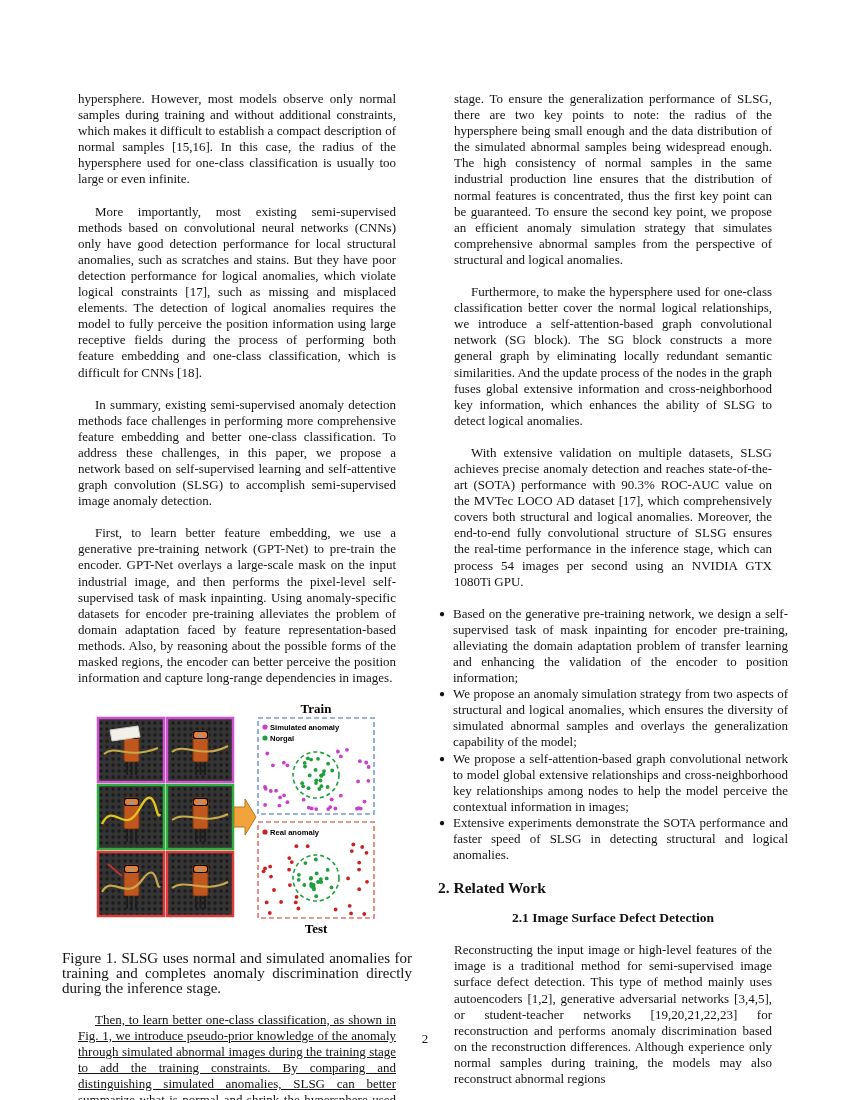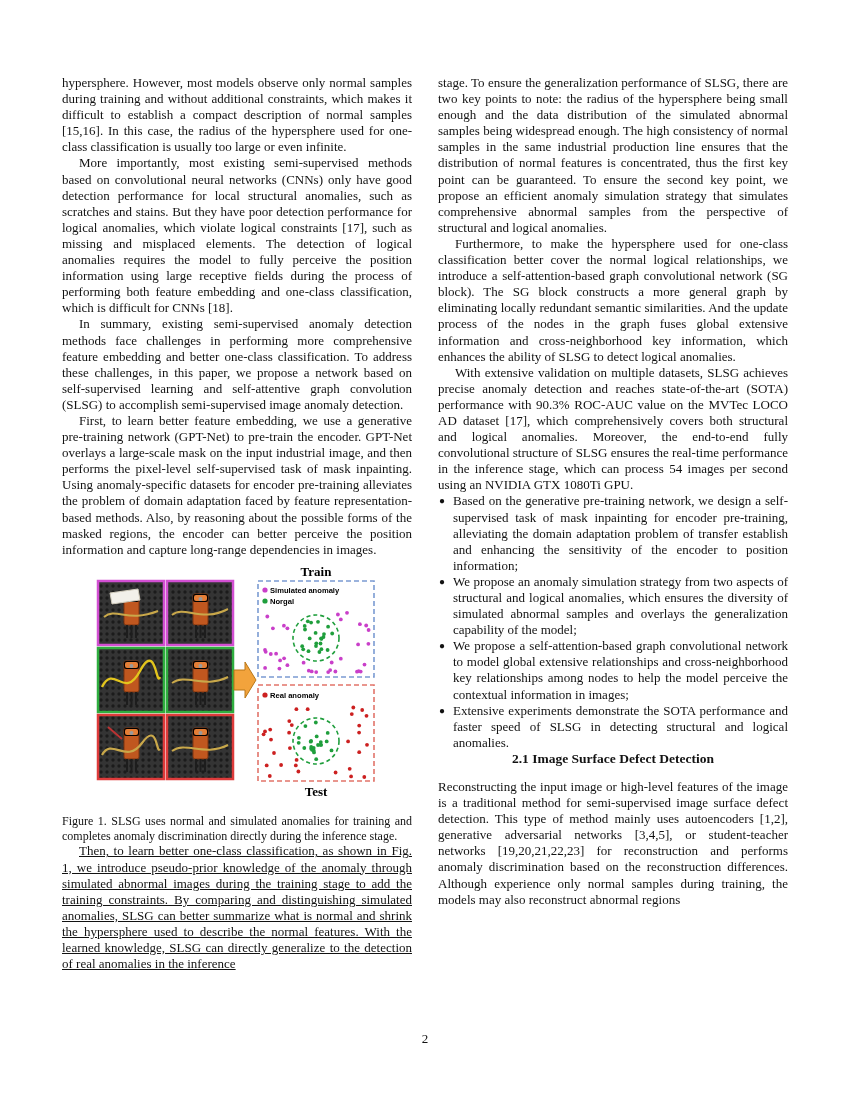--- a/index.html
+++ b/index.html
@@ -15,26 +15,26 @@
     display:flex;
     gap:26px;
     padding:75px 62px 0 62px;
   }
   .col{
     width:350px;
     font-size:13px;
     line-height:16.1px;
     text-align:justify;
   }
-  .col p{margin:0;}
+  .col p{margin:16px;}
   .col p.indent{text-indent:17px;}
   .figure-wrap{margin-top:7px;}
   .figure-svg{display:block;margin:0 auto;}
   .fig-caption{
-    font-size:12px;
+    font-size:15px;
     line-height:14.8px;
     margin-top:9px;
     text-align:justify;
   }
   .after-caption{margin-top:14px;text-decoration:underline;}
   .bullets{margin:0;padding:0;list-style:none;}
   .bullets li{
     position:relative;
     padding-left:15px;
     margin:0;
@@ -282,36 +282,37 @@
     </div>
 
     <div class="col">
       <p>stage. To ensure the generalization performance of SLSG, there are two key points to note: the radius of the hypersphere being small enough and the data distribution of the simulated abnormal samples being widespread enough. The high consistency of normal samples in the same industrial production line ensures that the distribution of normal features is concentrated, thus the first key point can be guaranteed. To ensure the second key point, we propose an efficient anomaly simulation strategy that simulates comprehensive abnormal samples from the perspective of structural and logical anomalies.</p>
       <p class="indent">Furthermore, to make the hypersphere used for one-class classification better cover the normal logical relationships, we introduce a self-attention-based graph convolutional network (SG block). The SG block constructs a more general graph by eliminating locally redundant semantic similarities. And the update process of the nodes in the graph fuses global extensive information and cross-neighborhood key information, which enhances the ability of SLSG to detect logical anomalies.</p>
       <p class="indent">With extensive validation on multiple datasets, SLSG achieves precise anomaly detection and reaches state-of-the-art (SOTA) performance with 90.3% ROC-AUC value on the MVTec LOCO AD dataset [17], which comprehensively covers both structural and logical anomalies. Moreover, the end-to-end fully convolutional structure of SLSG ensures the real-time performance in the inference stage, which can process 54 images per second using an NVIDIA GTX 1080Ti GPU.</p>
 
       <ul class="bullets">
         <li>
           <span class="marker">●</span>
-          <span>Based on the generative pre-training network, we design a self-supervised task of mask inpainting for encoder pre-training, alleviating the domain adaptation problem of transfer establish and enhancing the sensitivity of the encoder to position information;</span>
+          <span>Based on the generative pre-training network, we design a self-supervised task of mask inpainting for encoder pre-training, alleviating the domain adaptation problem of transfer learning and enhancing the validation of the encoder to position information;</span>
         </li>
         <li>
           <span class="marker">●</span>
           <span>We propose an anomaly simulation strategy from two aspects of structural and logical anomalies, which ensures the diversity of simulated abnormal samples and overlays the generalization capability of the model;</span>
         </li>
         <li>
           <span class="marker">●</span>
           <span>We propose a self-attention-based graph convolutional network to model global extensive relationships and cross-neighborhood key relationships among nodes to help the model perceive the contextual information in images;</span>
         </li>
         <li>
           <span class="marker">●</span>
           <span>Extensive experiments demonstrate the SOTA performance and faster speed of SLSG in detecting structural and logical anomalies.</span>
         </li>
       </ul>
 
+      <h2 class="section">2. Related Work</h2>
       <h3 class="subsection">2.1 Image Surface Defect Detection</h3>
 
       <p>Reconstructing the input image or high-level features of the image is a traditional method for semi-supervised image surface defect detection. This type of method mainly uses autoencoders [1,2], generative adversarial networks [3,4,5], or student-teacher networks [19,20,21,22,23] for reconstruction and performs anomaly discrimination based on the reconstruction differences. Although experience only normal samples during training, the models may also reconstruct abnormal regions</p>
     </div>
   </div>
 
   <div class="page-number">2</div>
 </div>
 
 </body></html>

